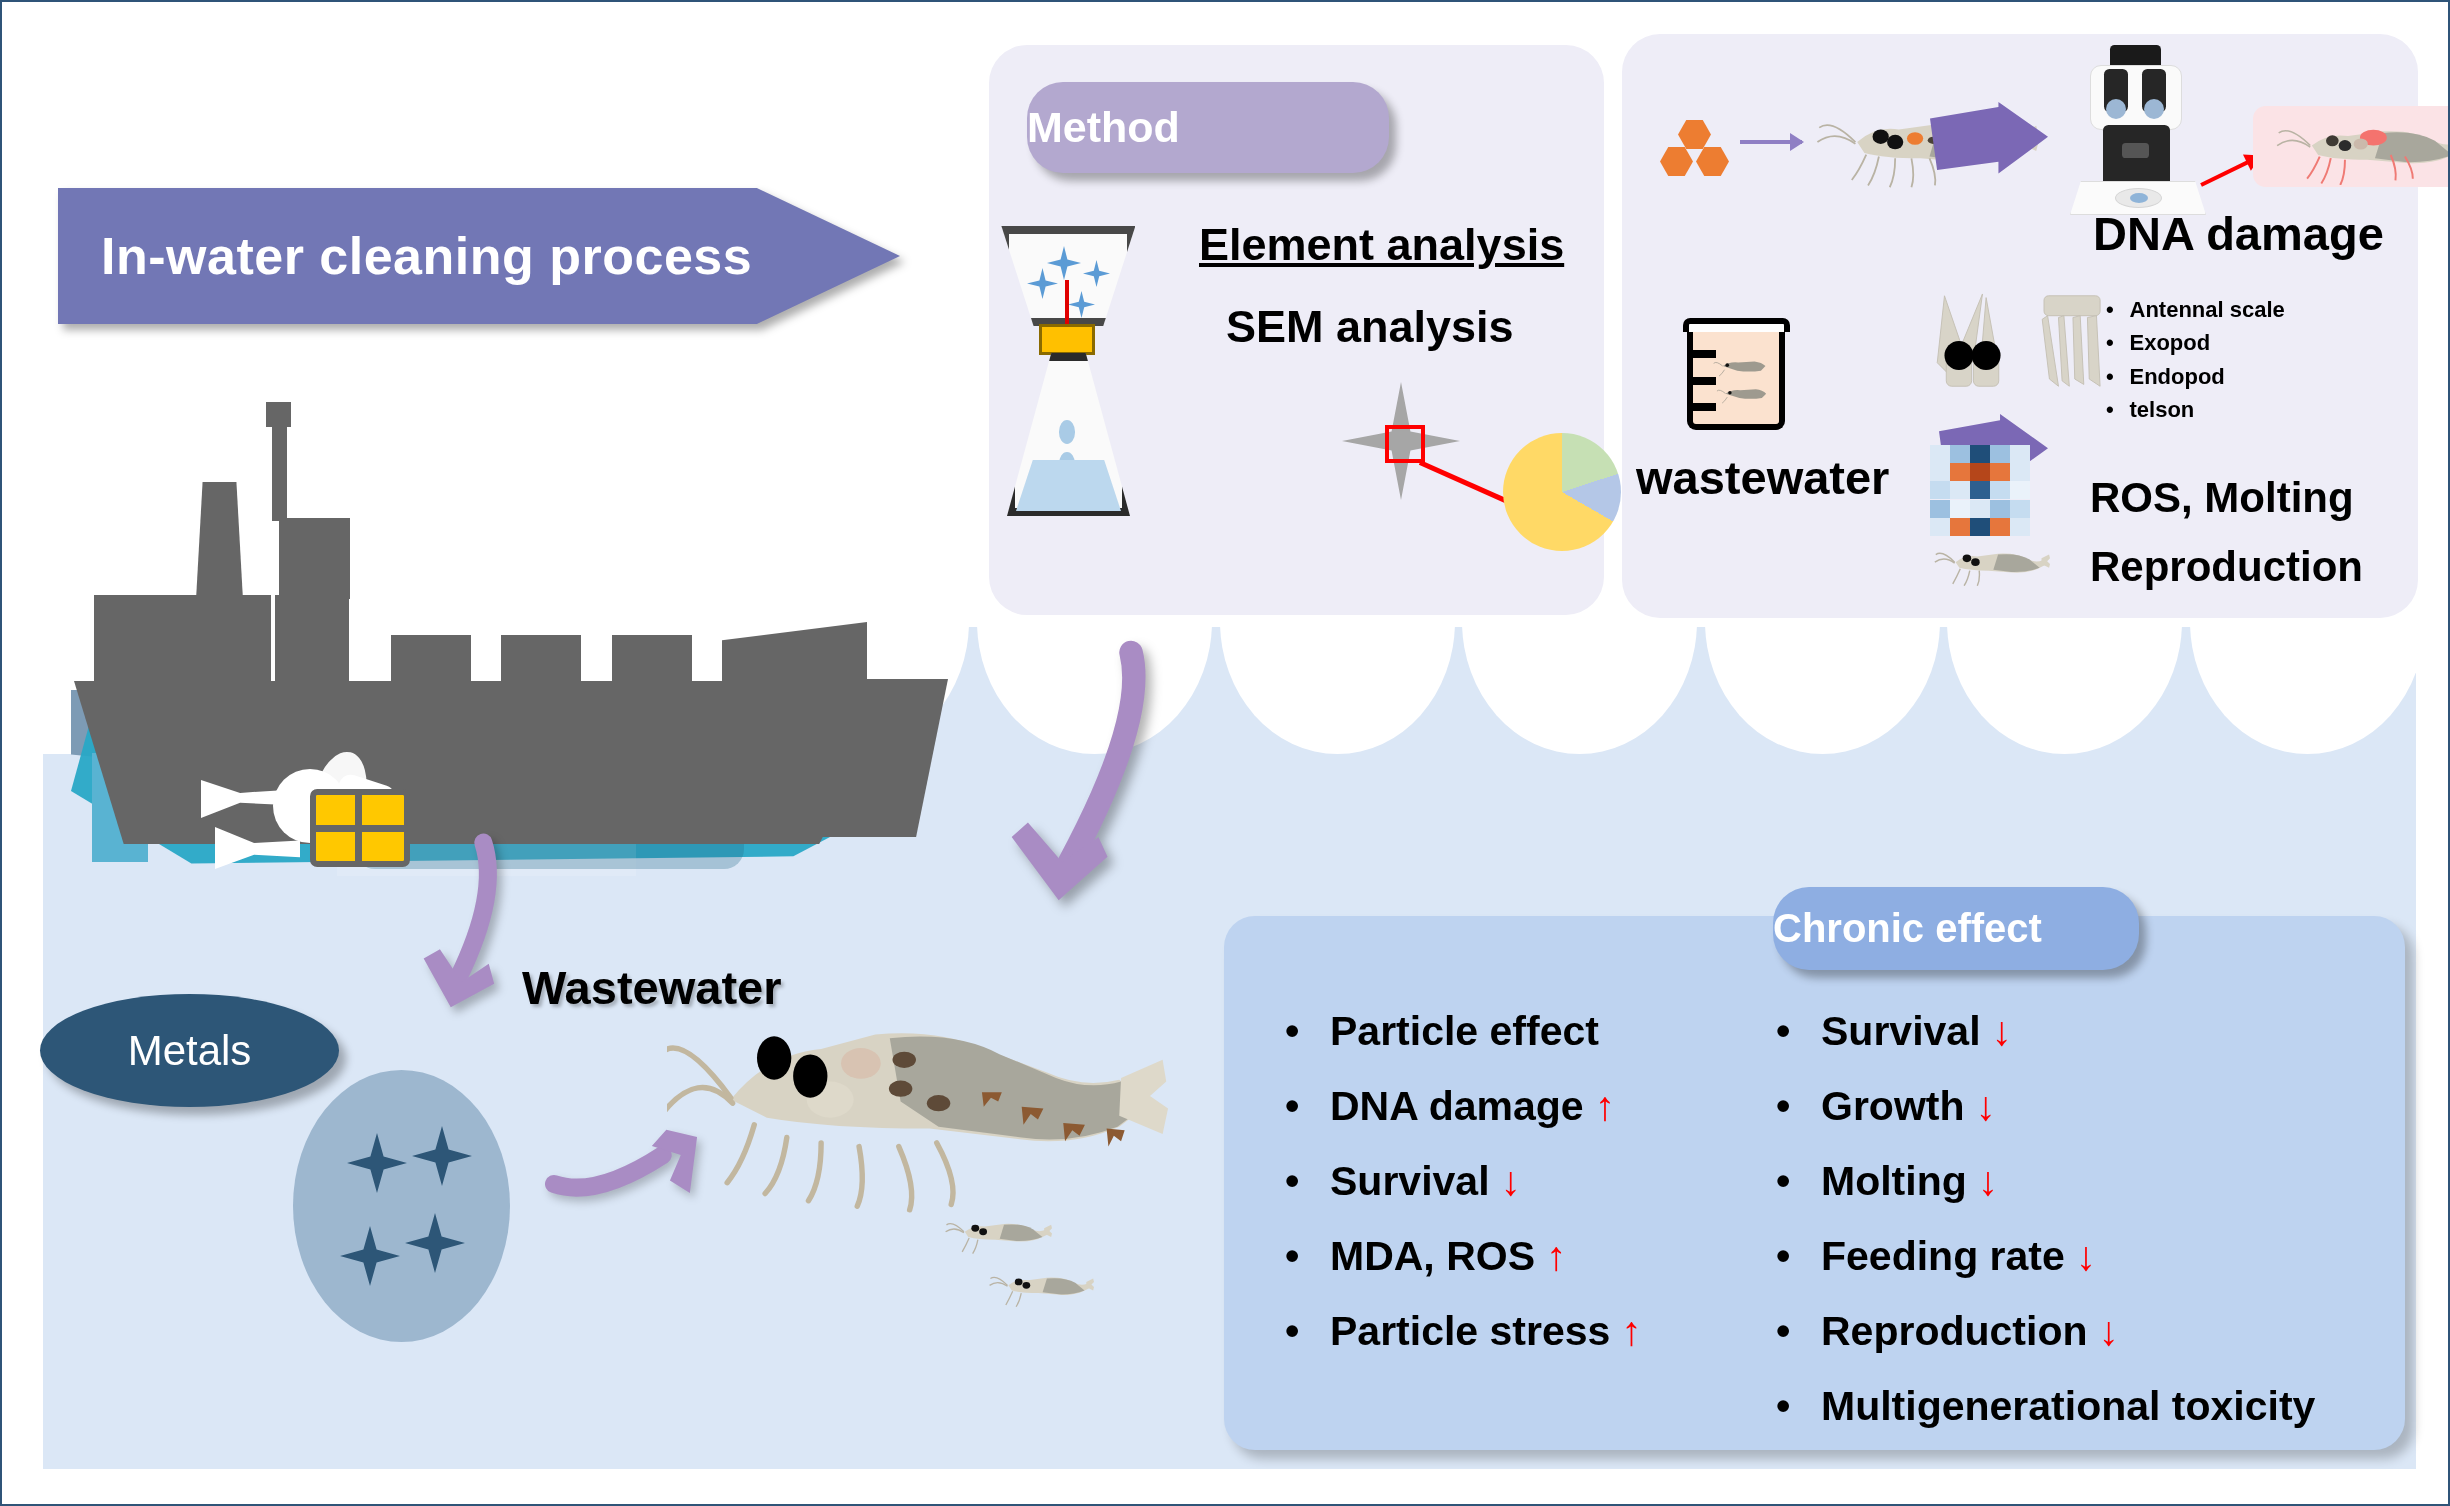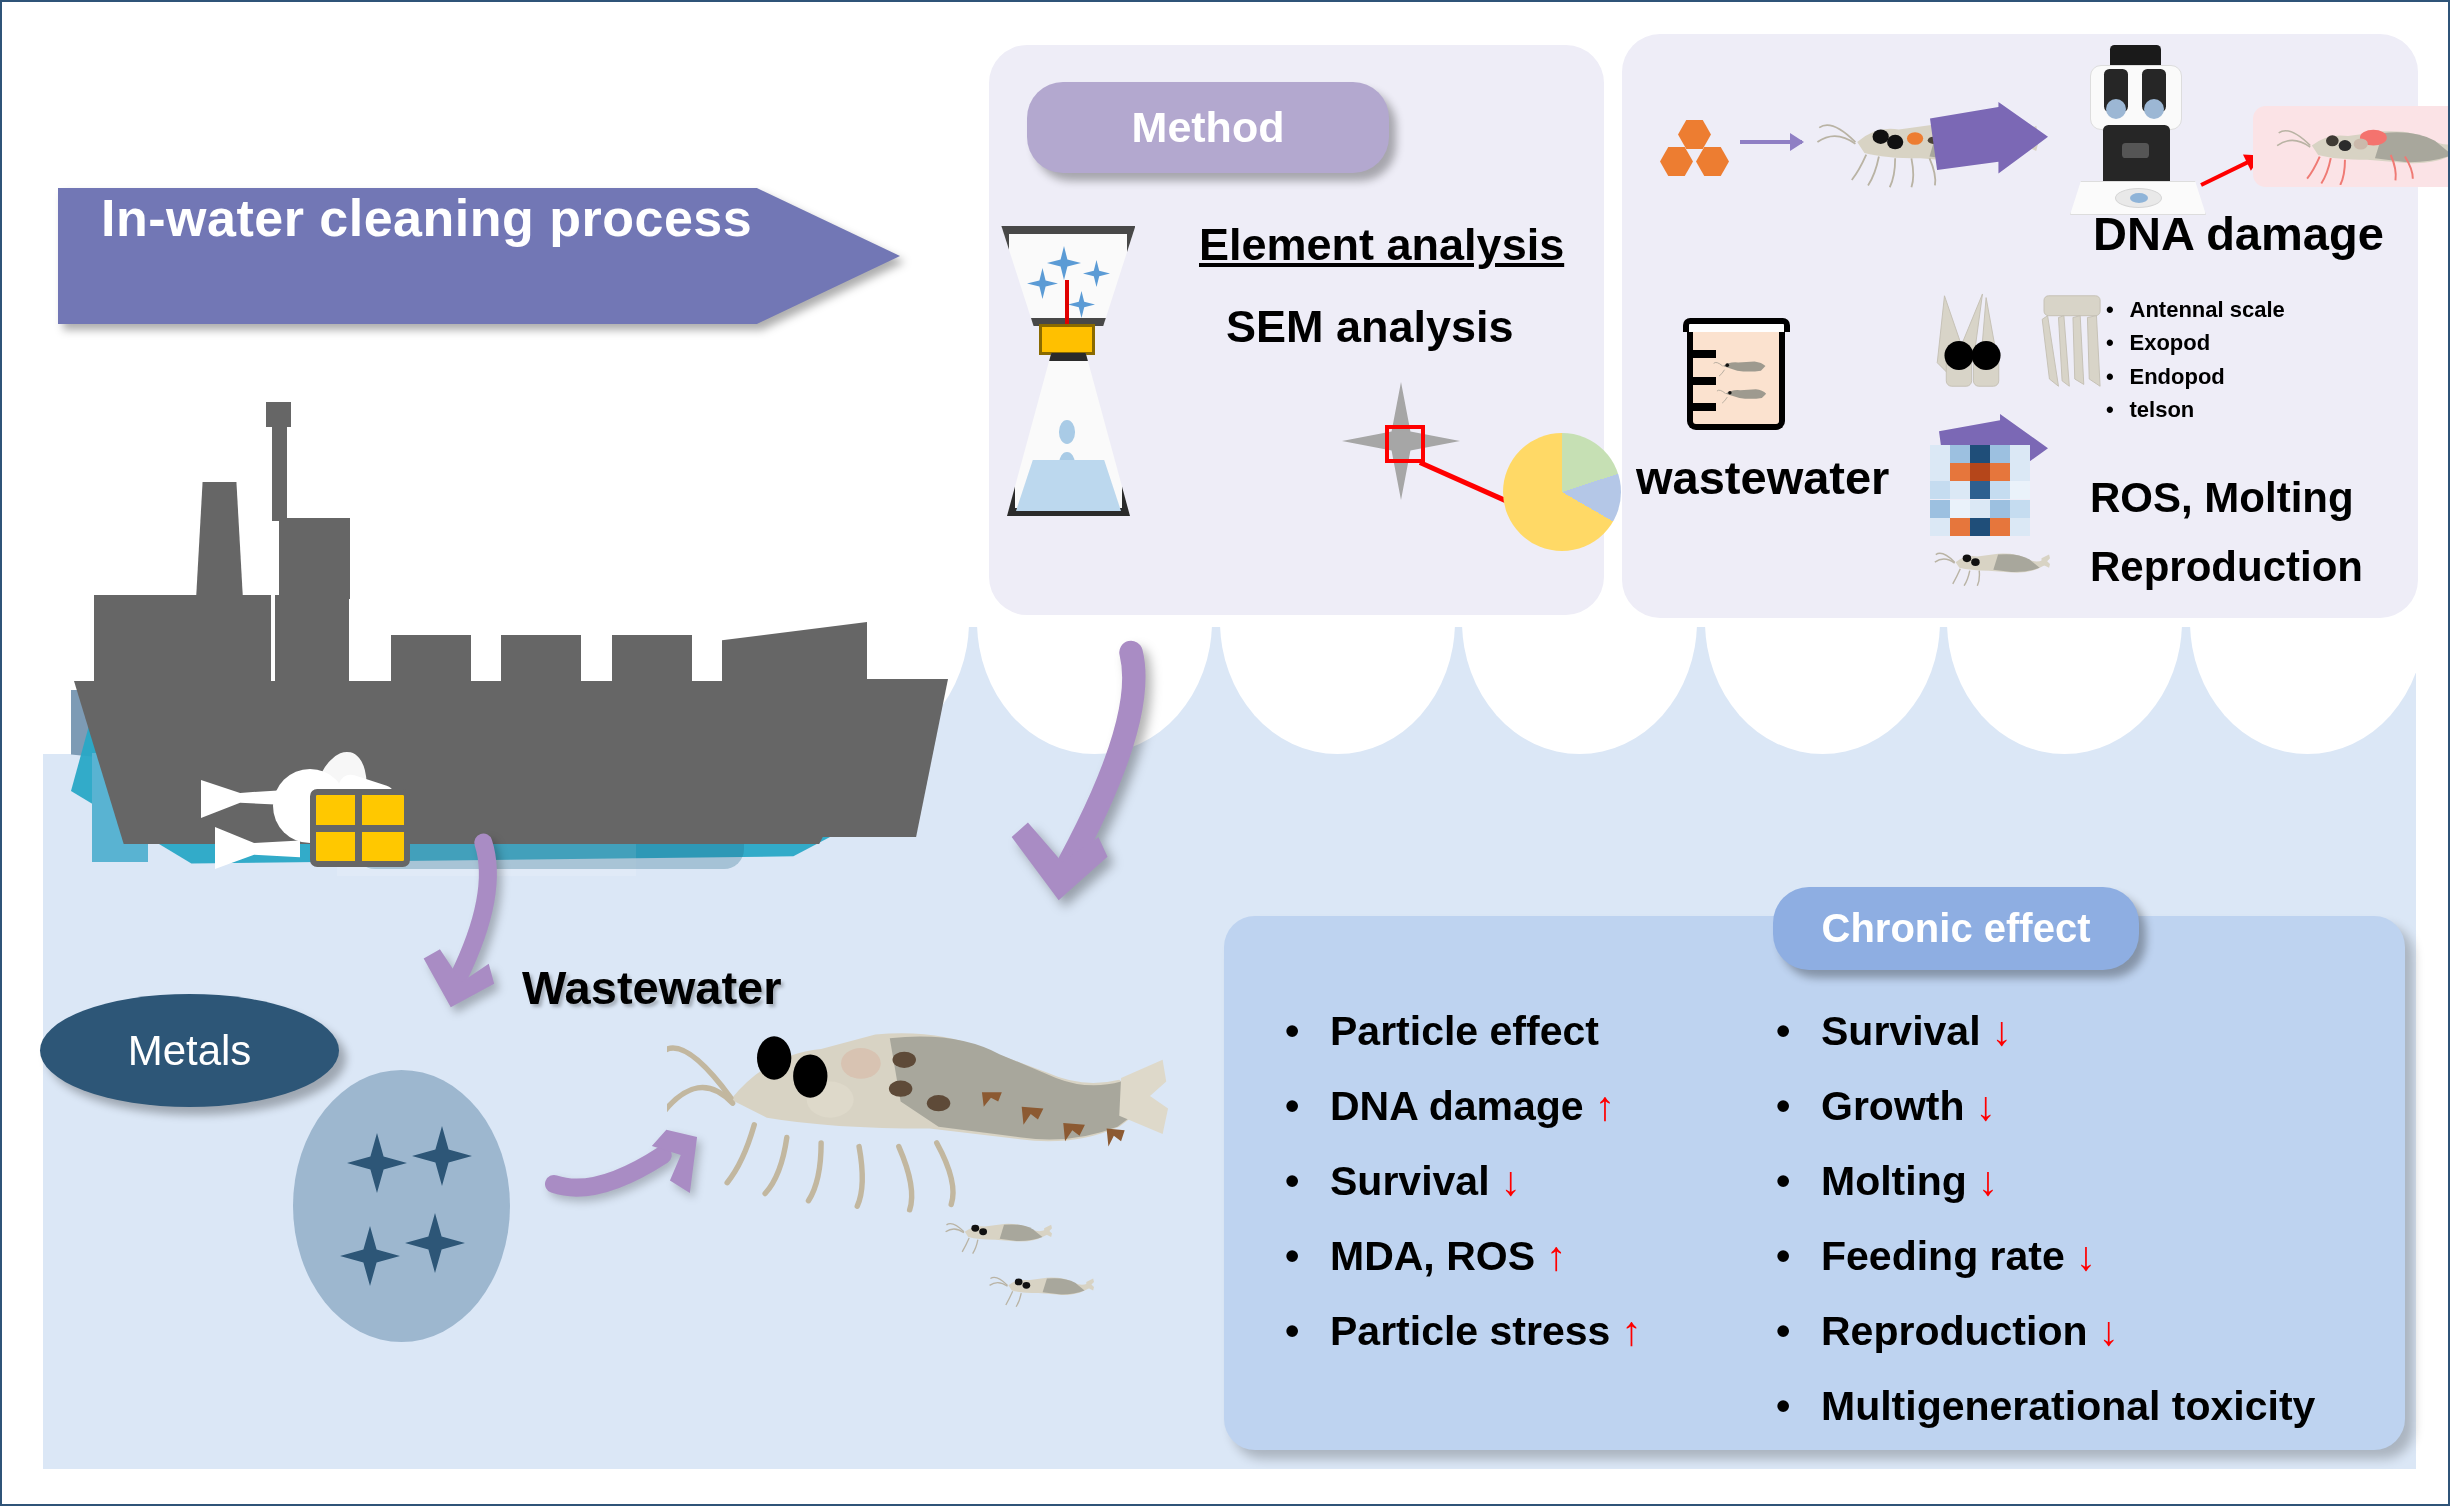--- a/index.html
+++ b/index.html
@@ -37,21 +37,21 @@
 
   
   #title-banner{
     position:absolute;left:56px;top:186px;width:842px;height:136px;
     filter:drop-shadow(5.4px 6.3px 4.5px rgba(0,0,0,.32));
   }
   #title-banner .shape{
     position:absolute;inset:0;
     background:#7277b5;
     clip-path:polygon(0 0, 83% 0, 100% 50%, 83% 100%, 0 100%);
-    display:flex;
+    display:flex;align-items:center;
   }
   #title-banner .txt{
     color:#ffffff;font-weight:bold;font-size:52px;letter-spacing:0.5px;
     padding-left:43px;white-space:nowrap;
   }
 
   
   #ship{position:absolute;left:36px;top:389px;width:914px;height:453px;}
   .sh{position:absolute;}
   .gray{background:#666666;}
@@ -104,21 +104,21 @@
   .brush-h{left:272px;top:434px;width:100px;height:7.2px;background:#666666;}
 
   
   .card{
     position:absolute;background:#eeedf7;border-radius:38px;
   }
   #card-method{left:987px;top:43px;width:615px;height:570px;}
   #card-effects{left:1620px;top:32px;width:796px;height:584px;}
 
   .pill{
-    position:absolute;border-radius:36px;display:flex;align-items:center;justify-content:center;
+    position:absolute;border-radius:36px;display:flex;align-items:center;justify-content:flex-start;
     box-shadow:7.2px 8.1px 8.1px rgba(0,0,0,.30);
   }
   #pill-method{left:1025px;top:80px;width:362px;height:91px;background:#b3a8cf;}
   #pill-method .t{color:#fff;font-weight:bold;font-size:43px;}
 
   #pill-acute{left:1269px;top:885px;width:366px;height:83px;background:#8eaee2;}
   #pill-chronic{left:1771px;top:885px;width:366px;height:83px;background:#8eaee2;}
   .pill .t{color:#fff;font-weight:bold;font-size:40px;}
 
   

